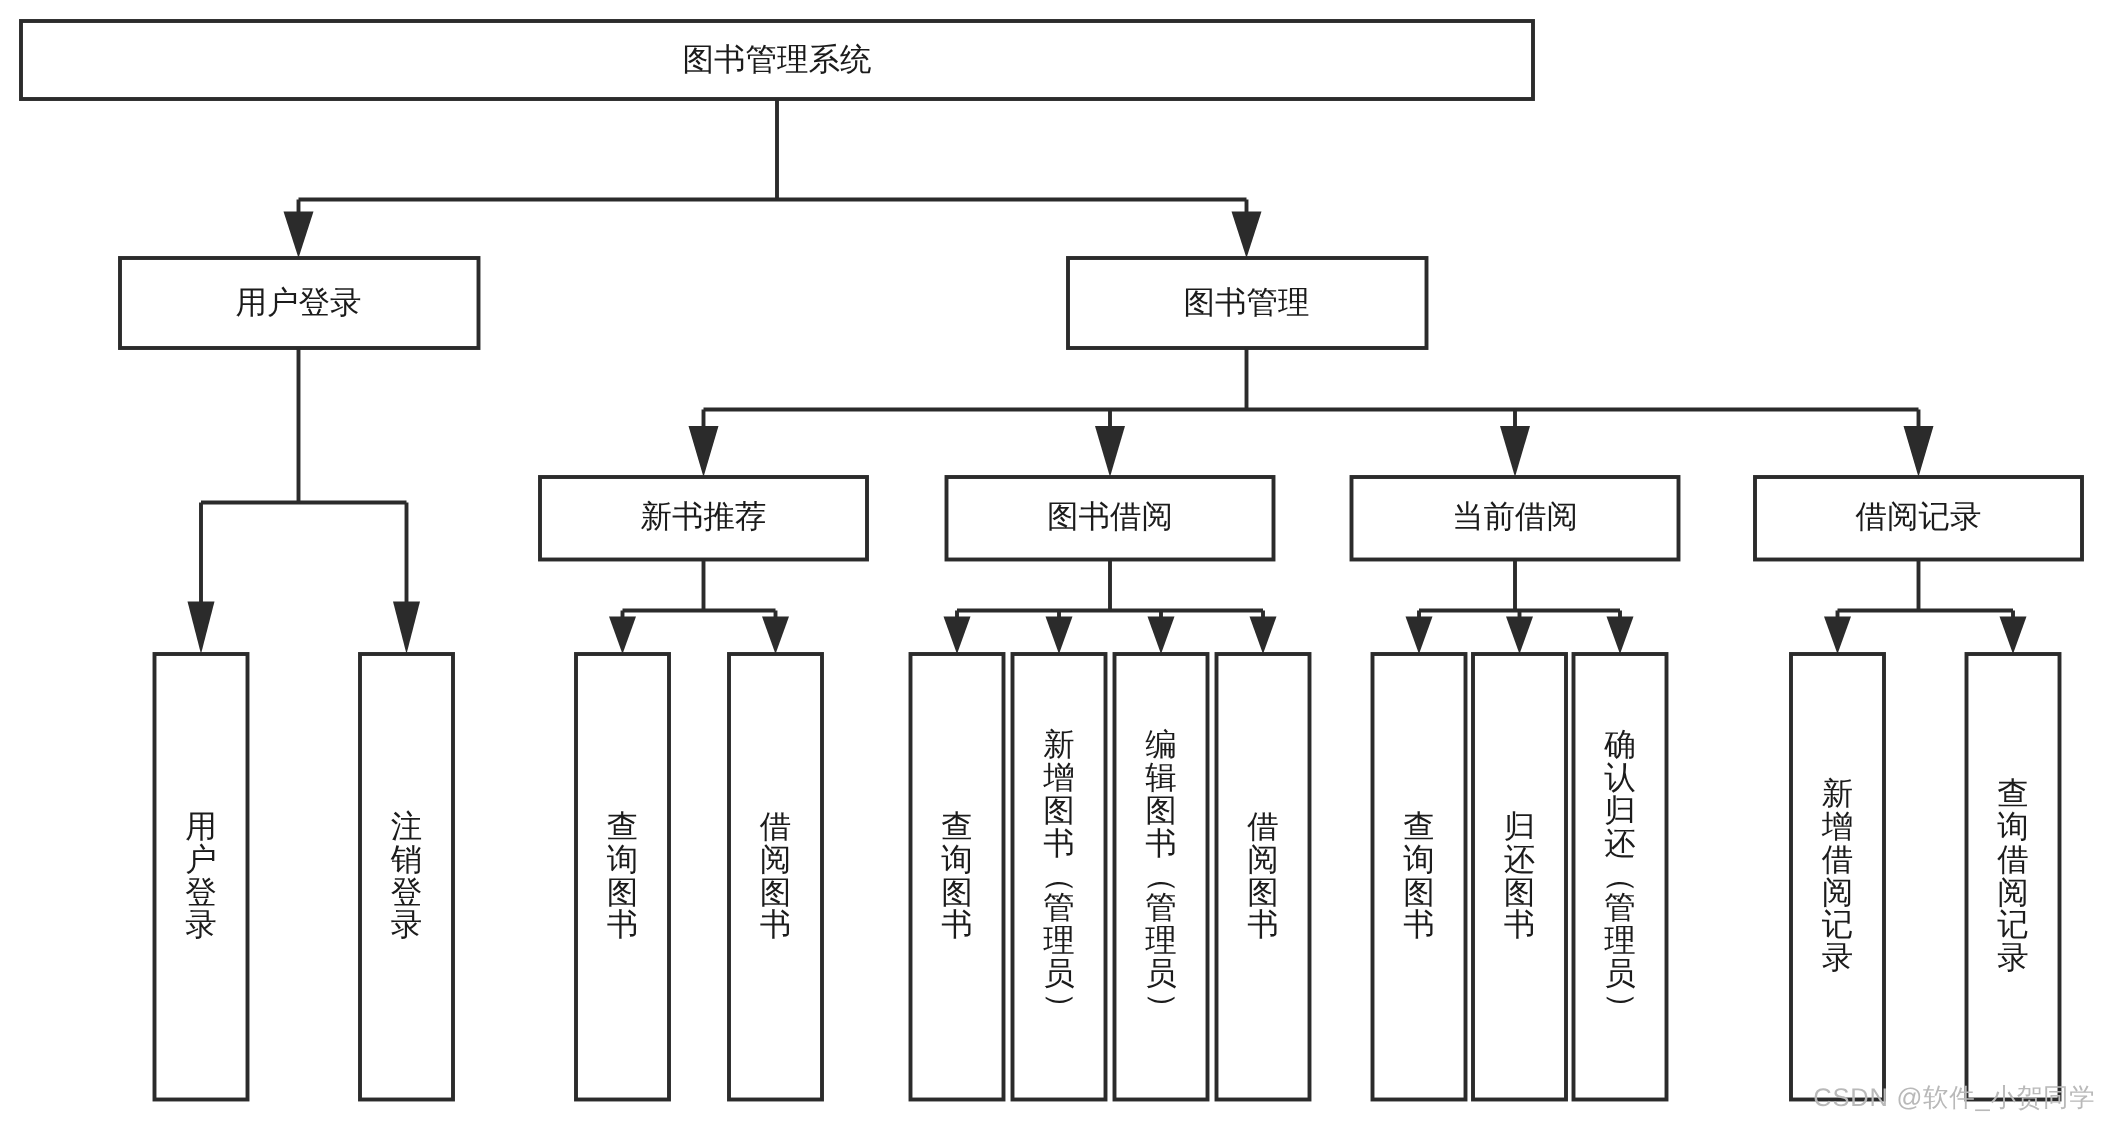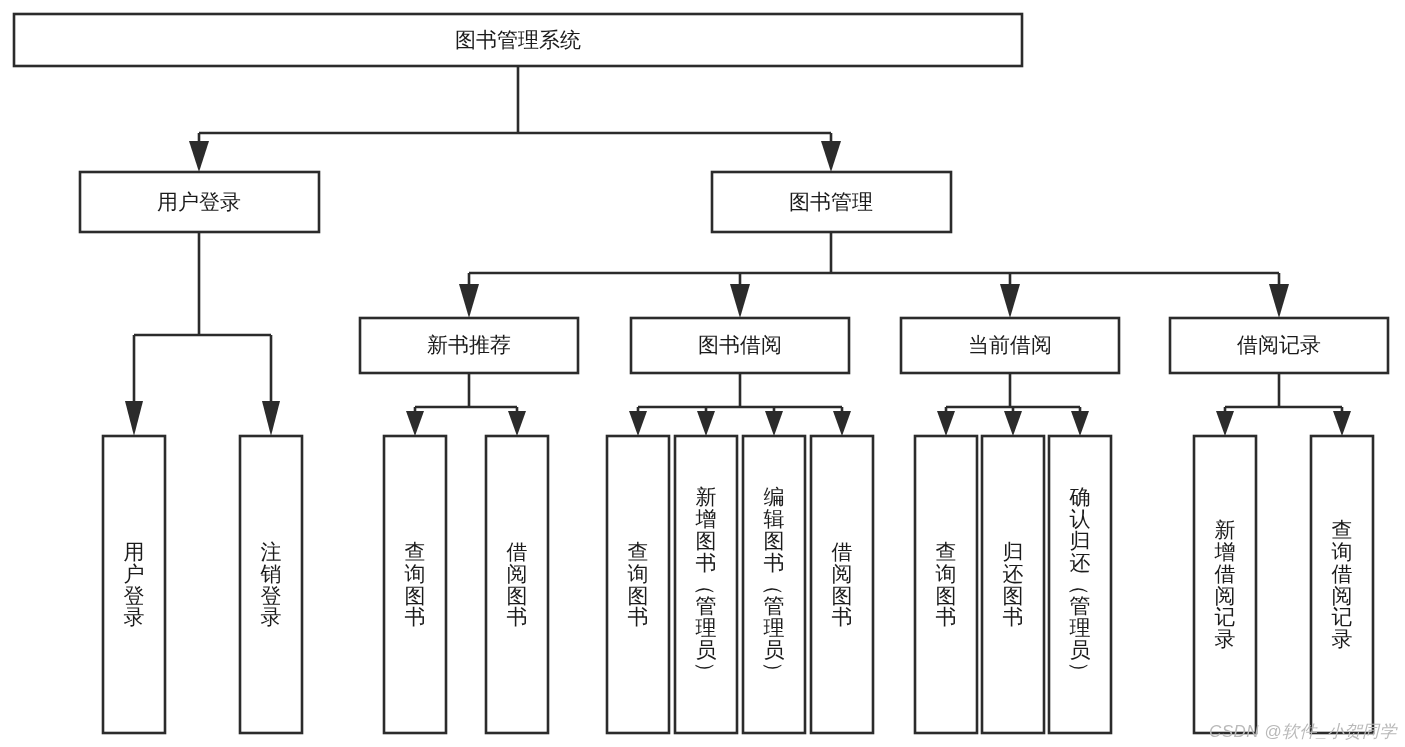--- a/index.html
+++ b/index.html
@@ -69,21 +69,20 @@
   }
   #watermark {
     position: absolute;
     right: 8px;
     bottom: 4px;
     font-family: "Liberation Sans", "DejaVu Sans", sans-serif;
     font-size: 17px;
     color: #b9b9b9;
     letter-spacing: 0.5px;
     white-space: nowrap;
-    font-style: italic;
   }
 </style>
 </head>
 <body>
 
 <div id="stage">
 
   <svg id="diagram-svg" viewBox="0 0 1405 747">
 
     <g>

